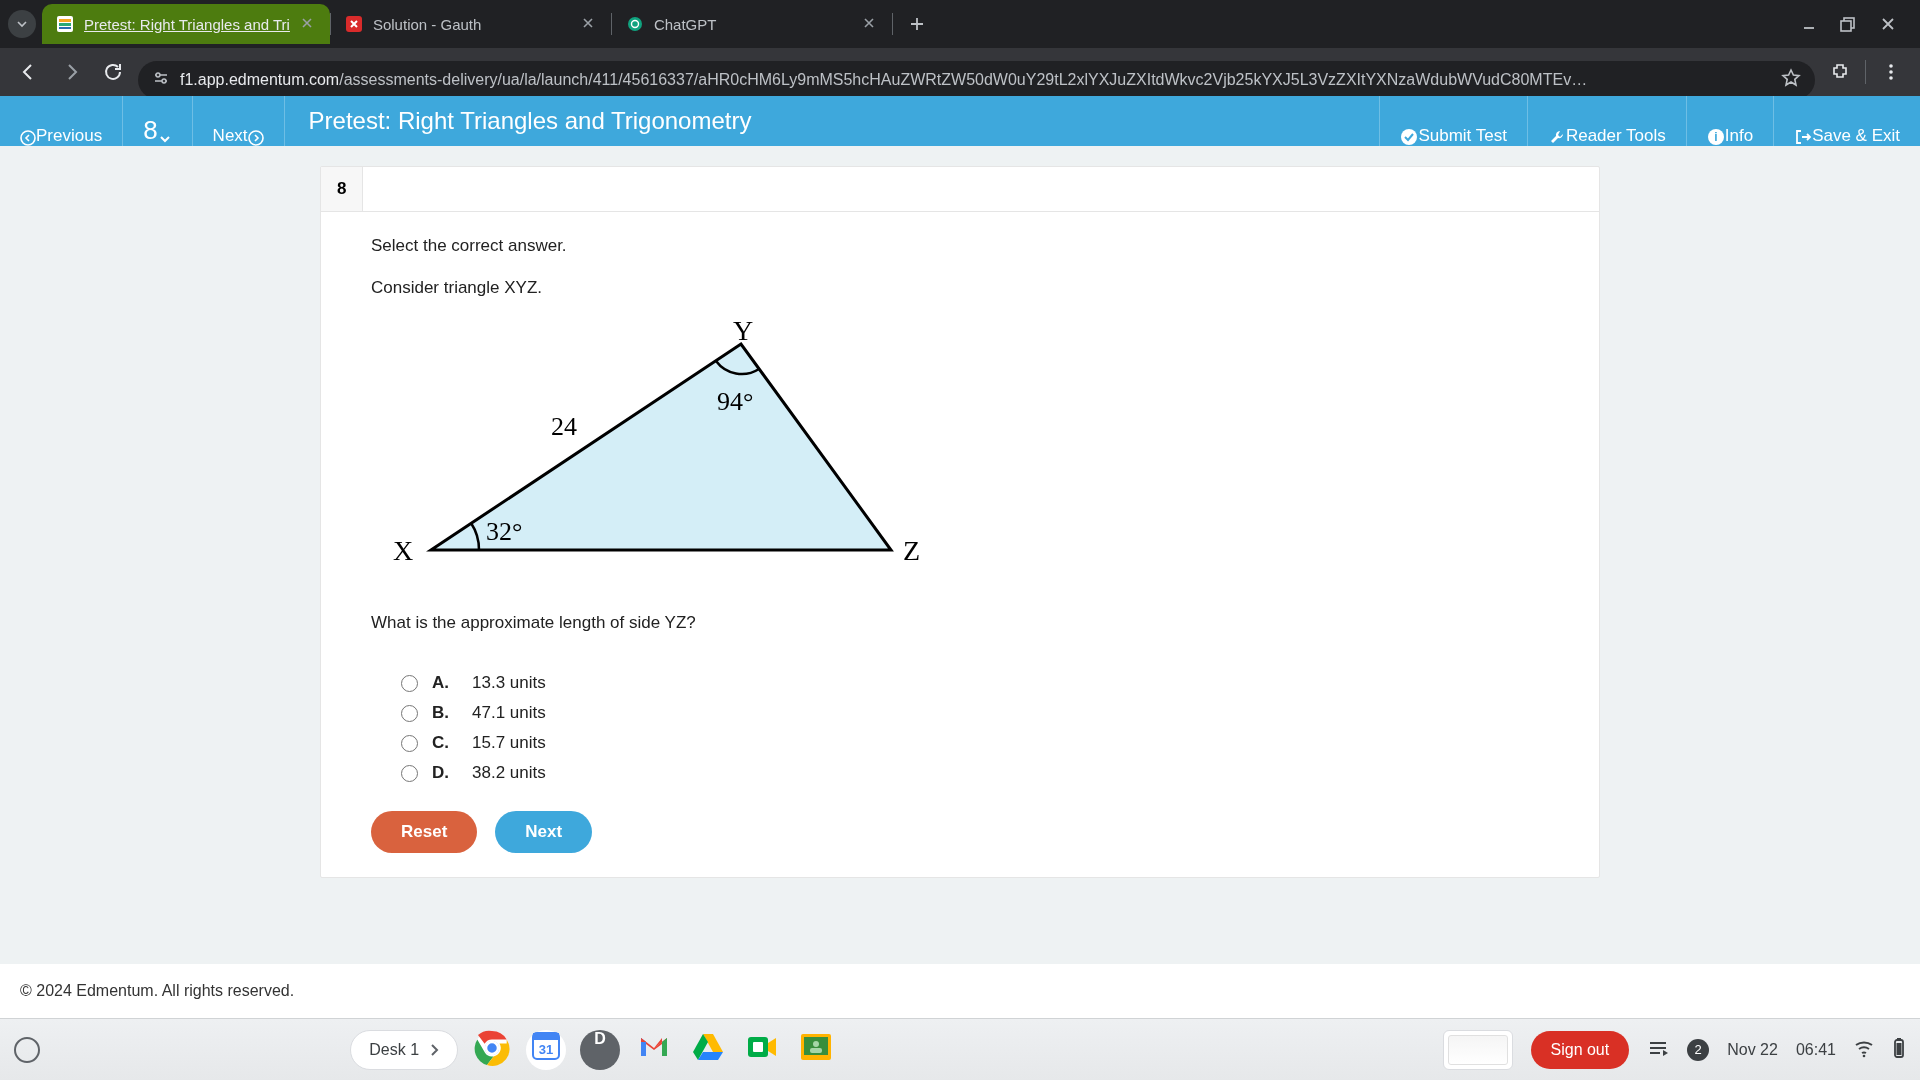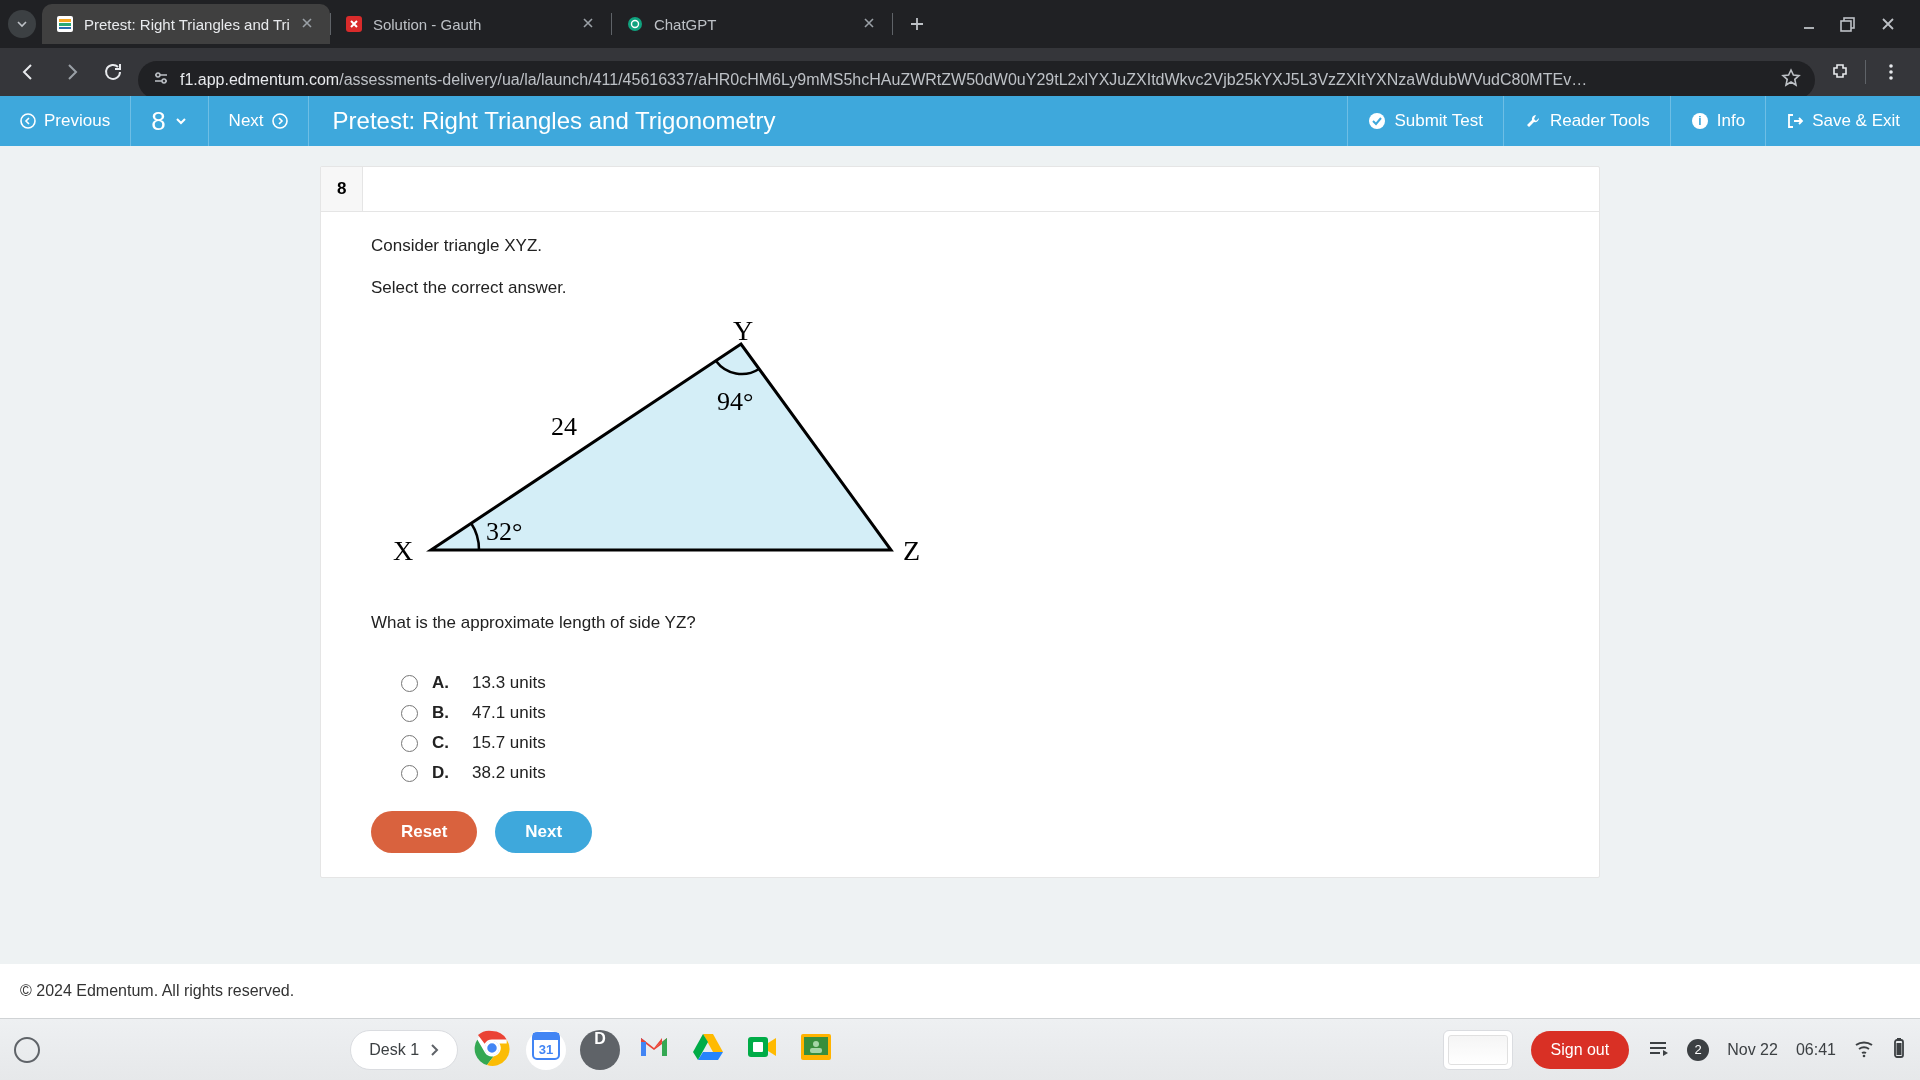--- a/index.html
+++ b/index.html
@@ -2,39 +2,39 @@
 <html><head>
 <meta charset="utf-8">
 <style>
   * { box-sizing: border-box; margin: 0; padding: 0; }
   html, body { width: 1920px; height: 1080px; font-family: Arial, Helvetica, sans-serif; overflow: hidden; background: #fff; }
   
   .chrome { width: 1920px; height: 1080px; display: flex; flex-direction: column; background: #202124; }
   .tabbar { height: 48px; background: #202124; display: flex; align-items: center; padding: 0 8px; gap: 0; }
   .tabbar-caret { width: 28px; height: 28px; border-radius: 50%; background: #3c4043; display:flex; align-items:center; justify-content:center; margin-right:6px;}
   .tab { height: 40px; min-width: 280px; max-width: 300px; border-radius: 10px 10px 0 0; display: flex; align-items: center; padding: 0 14px; gap: 10px; color: #bdc1c6; font-size: 15px; position: relative; }
-  .tab.active { background: #404040; color: #e8eaed; }
+  .tab.active { background: #4d7c0f; color: #e8eaed; text-decoration: underline; }
   .tab .favicon { width: 18px; height: 18px; flex:0 0 18px; display:flex; align-items:center; justify-content:center; }
   .tab .title { white-space: nowrap; overflow: hidden; text-overflow: ellipsis; flex:1; }
   .tab .close { width: 16px; height: 16px; flex:0 0 16px; }
   .tab-divider { width: 1px; height: 22px; background: #5f6368; }
   .newtab { width: 32px; height: 32px; display:flex; align-items:center; justify-content:center; color:#bdc1c6; margin-left:8px;}
   .winctrls { margin-left:auto; display:flex; align-items:center; gap:24px; color:#bdc1c6; padding-right:16px;}
   .winctrls svg { display:block; }
   .addrbar { height: 48px; background: #35363a; display: flex; align-items: center; padding: 0 12px; gap: 8px; }
   .navbtn { width: 34px; height: 34px; display:flex; align-items:center; justify-content:center; color:#9aa0a6; border-radius:50%; }
   .navbtn.enabled { color:#e8eaed; }
   .omnibox { flex:1; height: 38px; background: #202124; border-radius: 19px; display:flex; align-items:center; padding: 0 14px; gap:10px; color:#bdc1c6; font-size:16px;margin-top:16px; }
   .omnibox .url { white-space:nowrap; overflow:hidden; text-overflow:ellipsis; flex:1;}
   .omnibox .host { color:#e8eaed; }
   .rightbtns { display:flex; align-items:center; gap:8px; }
   
   .page { flex:1; background:#eef2f3; display:flex; flex-direction:column; }
   .app-toolbar { height: 50px; background:#3ea8dc; color:#fff; display:flex; align-items:stretch; font-size:17px; }
-  .app-toolbar .seg { display:flex; align-items:center; padding:0 20px; gap:8px; border-right:1px solid rgba(255,255,255,0.25); white-space:nowrap; }
+  .app-toolbar .seg { display:flex; align-items:flex-end; padding:0 20px; gap:0; border-right:1px solid rgba(255,255,255,0.25); white-space:nowrap; }
   .app-toolbar .title { display:flex; align-items:center; padding:0 24px; font-size:24px; font-weight:400;}
   .app-toolbar .spacer { flex:1; }
   .app-toolbar .seg.right { border-right:none; border-left:1px solid rgba(255,255,255,0.25); }
   .app-toolbar svg { display:block; }
   .content-scroll { flex:1; overflow:hidden; position:relative; padding-bottom: 60px;}
   .card { width: 1280px; margin: 20px auto 0; background:#fff; border:1px solid #e5e5e5; border-radius:2px; padding-bottom:24px;}
   .qnum-row { border-bottom:1px solid #e5e5e5; padding: 0 0 0 0;}
   .qnum { display:inline-block; padding:12px 16px; background:#f7f7f7; font-weight:bold; font-size:17px; border-right:1px solid #e5e5e5;}
   .qbody { padding: 24px 50px 0 50px; font-size:17px; color:#222; }
   .qbody p { margin-bottom: 22px; }
@@ -239,22 +239,22 @@
         <span>Save &amp; Exit</span>
       </div>
     </div>
 
     <div class="content-scroll">
       <div class="card">
         <div class="qnum-row">
           <span class="qnum">8</span>
         </div>
         <div class="qbody">
+          <p>Select the correct answer.</p>
           <p>Consider triangle XYZ.</p>
-          <p>Select the correct answer.</p>
           <div class="triangle-wrap">
             <svg width="570" height="270" viewBox="0 0 570 270">
               <polygon points="60,230 370,24 520,230" fill="#d4eef7" stroke="#000" stroke-width="3"></polygon>
 
               <path d="M108,230 A48,48 0 0 0 100,203" fill="none" stroke="#000" stroke-width="2.5"></path>
 
               <path d="M345,41 A32,32 0 0 0 388,49" fill="none" stroke="#000" stroke-width="2.5"></path>
               <text x="22" y="240" font-size="28" font-family="serif">X</text>
               <text x="362" y="20" font-size="28" font-family="serif">Y</text>
               <text x="532" y="240" font-size="28" font-family="serif">Z</text>

